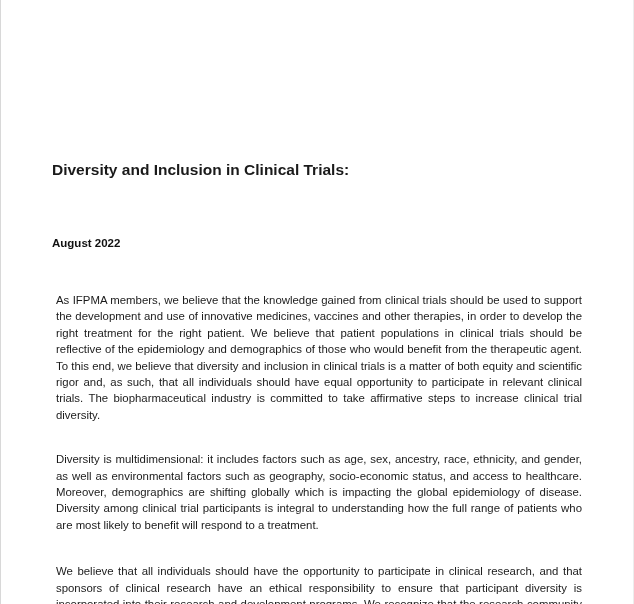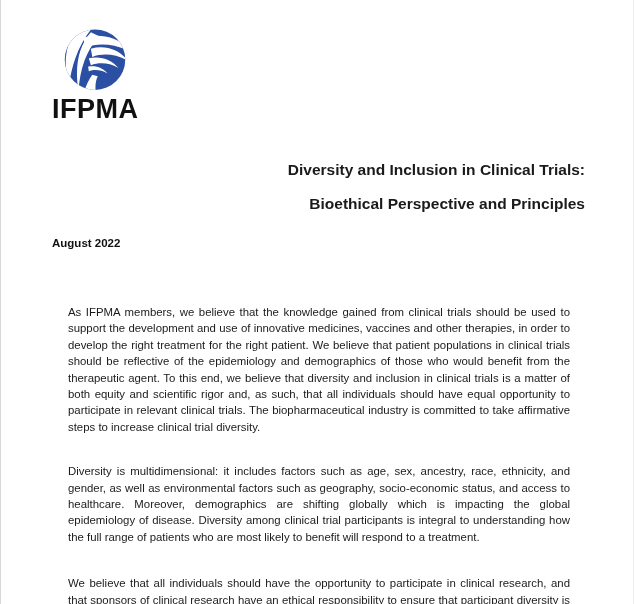--- a/index.html
+++ b/index.html
@@ -48,21 +48,21 @@
     line-height: 1;
     font-family: "Liberation Sans", sans-serif;
   }
 
   
   .title-block {
     position: absolute;
     left: 51px;
     top: 160px;
     width: 533px;
-    text-align: right;
+    text-align: left;
   }
   .title-line {
     font-size: 15.5px;
     font-weight: bold;
     color: #1a1a1a;
     line-height: 1.35;
   }
   .title-line + .title-line {
     margin-top: 13px;
   }
@@ -82,59 +82,38 @@
     position: absolute;
     left: 51px;
     top: 288px;
     width: 534px;
   }
   .para {
     font-size: 11.4px;
     line-height: 16.4px;
     text-align: justify;
     color: #1a1a1a;
-    margin: 16px;
+    margin: 4px;
     hyphens: none;
   }
   .para + .para {
     margin-top: 28px;
   }
   .para:last-child {
     margin-top: 30px;
   }
 </style>
 </head>
 <body>
 
 <div class="page">
 
-  <div class="logo-block">
-    <svg class="logo-mark" viewBox="0 0 100 96" aria-hidden="true">
-      <defs>
-        <clipPath id="circClip">
-          <circle cx="50" cy="46" r="44"></circle>
-        </clipPath>
-      </defs>
-      <circle cx="50" cy="46" r="44" fill="#2B4FA3"></circle>
-      <g clip-path="url(#circClip)" fill="#ffffff">
-        <path d="M30 -6 C 8 16, 2 48, 12 84 C 16 56, 24 28, 44 2 Z"></path>
-        <path d="M44 6 C 26 26, 20 56, 26 92 C 28 62, 36 34, 56 12 Z"></path>
-        <path d="M33 14 C 62 6, 90 16, 104 36 C 84 24, 58 20, 36 28 Z"></path>
-        <path d="M44 30 C 66 24, 86 32, 98 48 C 82 38, 62 36, 46 42 Z"></path>
-        <path d="M41 44 C 58 40, 74 46, 84 58 C 70 50, 56 50, 44 54 Z"></path>
-        <path d="M40 56 C 52 54, 62 58, 68 66 C 58 60, 48 60, 41 63 Z"></path>
-        <path d="M46 68 C 38 80, 34 90, 34 100 L 52 100 C 50 88, 50 78, 54 70 Z"></path>
-      </g>
-    </svg>
-    <div class="logo-word">IFPMA</div>
-  </div>
 
   <div class="title-block">
     <div class="title-line">Diversity and Inclusion in Clinical Trials:</div>
-    <div class="title-line">Bioethical Perspective and Principles</div>
   </div>
 
   <div class="date-line">August 2022</div>
 
   <div class="body-block">
     <p class="para">As IFPMA members, we believe that the knowledge gained from clinical trials should be used to support the development and use of innovative medicines, vaccines and other therapies, in order to develop the right treatment for the right patient. We believe that patient populations in clinical trials should be reflective of the epidemiology and demographics of those who would benefit from the therapeutic agent. To this end, we believe that diversity and inclusion in clinical trials is a matter of both equity and scientific rigor and, as such, that all individuals should have equal opportunity to participate in relevant clinical trials. The biopharmaceutical industry is committed to take affirmative steps to increase clinical trial diversity.</p>
     <p class="para">Diversity is multidimensional: it includes factors such as age, sex, ancestry, race, ethnicity, and gender, as well as environmental factors such as geography, socio-economic status, and access to healthcare. Moreover, demographics are shifting globally which is impacting the global epidemiology of disease. Diversity among clinical trial participants is integral to understanding how the full range of patients who are most likely to benefit will respond to a treatment.</p>
     <p class="para">We believe that all individuals should have the opportunity to participate in clinical research, and that sponsors of clinical research have an ethical responsibility to ensure that participant diversity is incorporated into their research and development programs. We recognize that the research community has a responsibility to reduce barriers to clinical trial participation, especially for members of groups who</p>
   </div>
 

